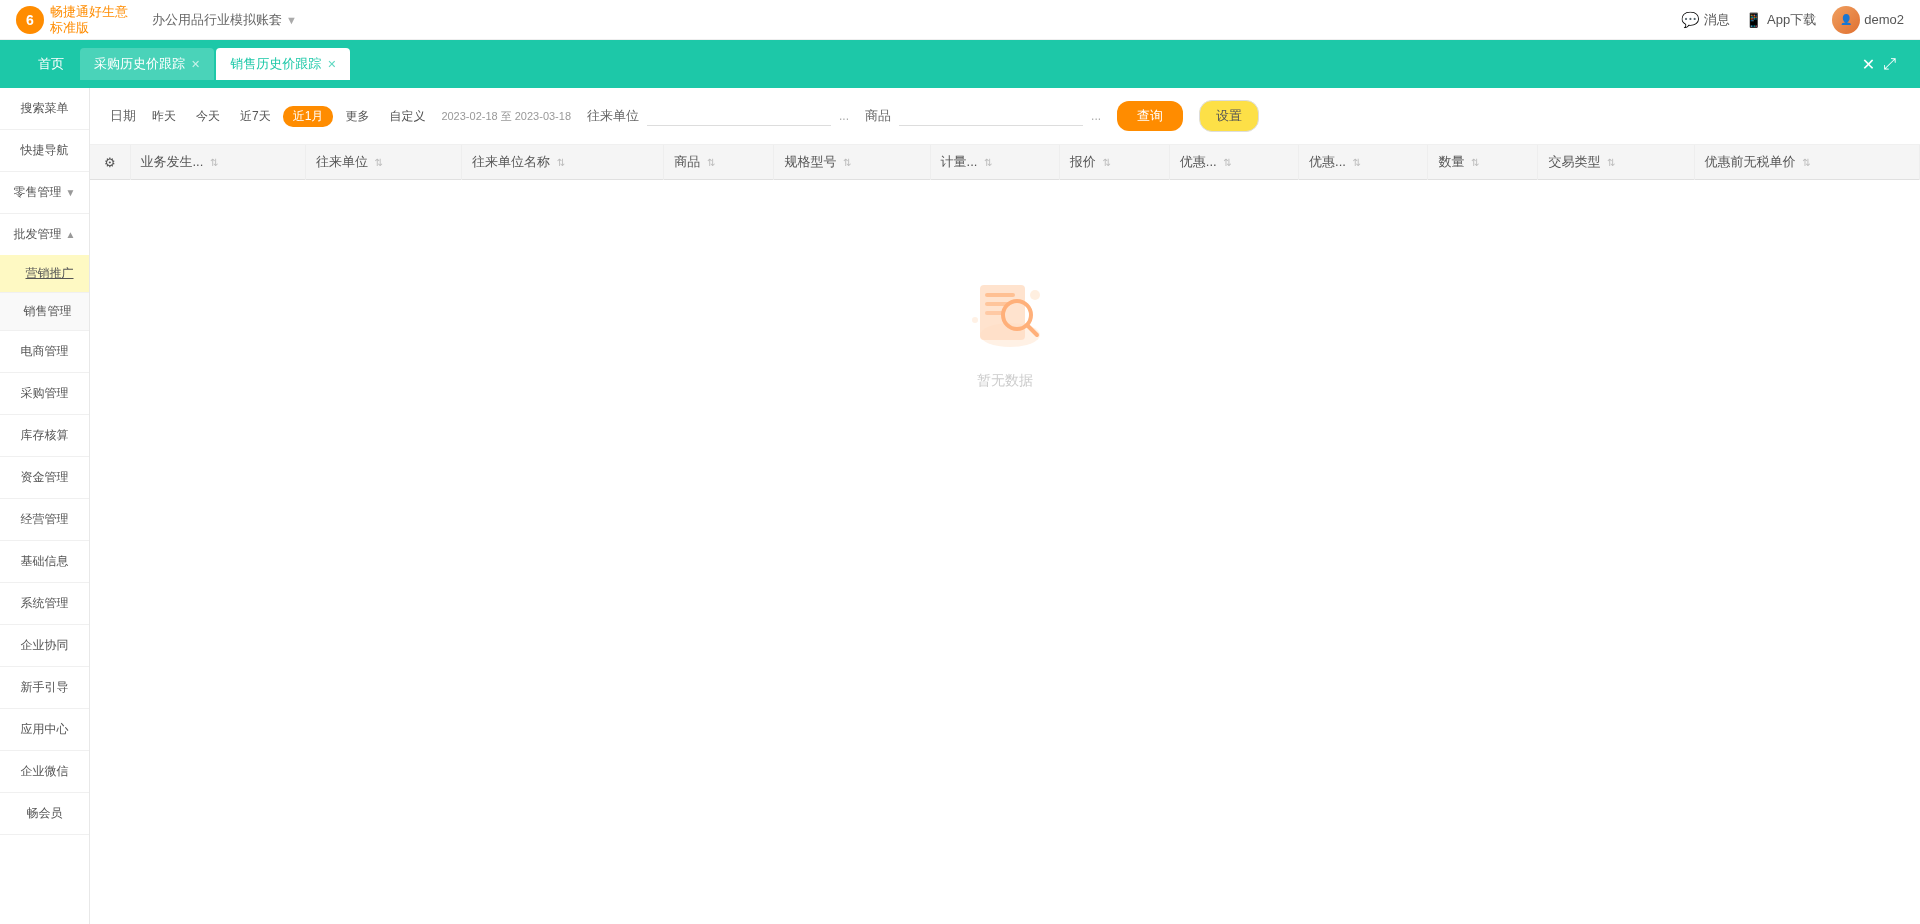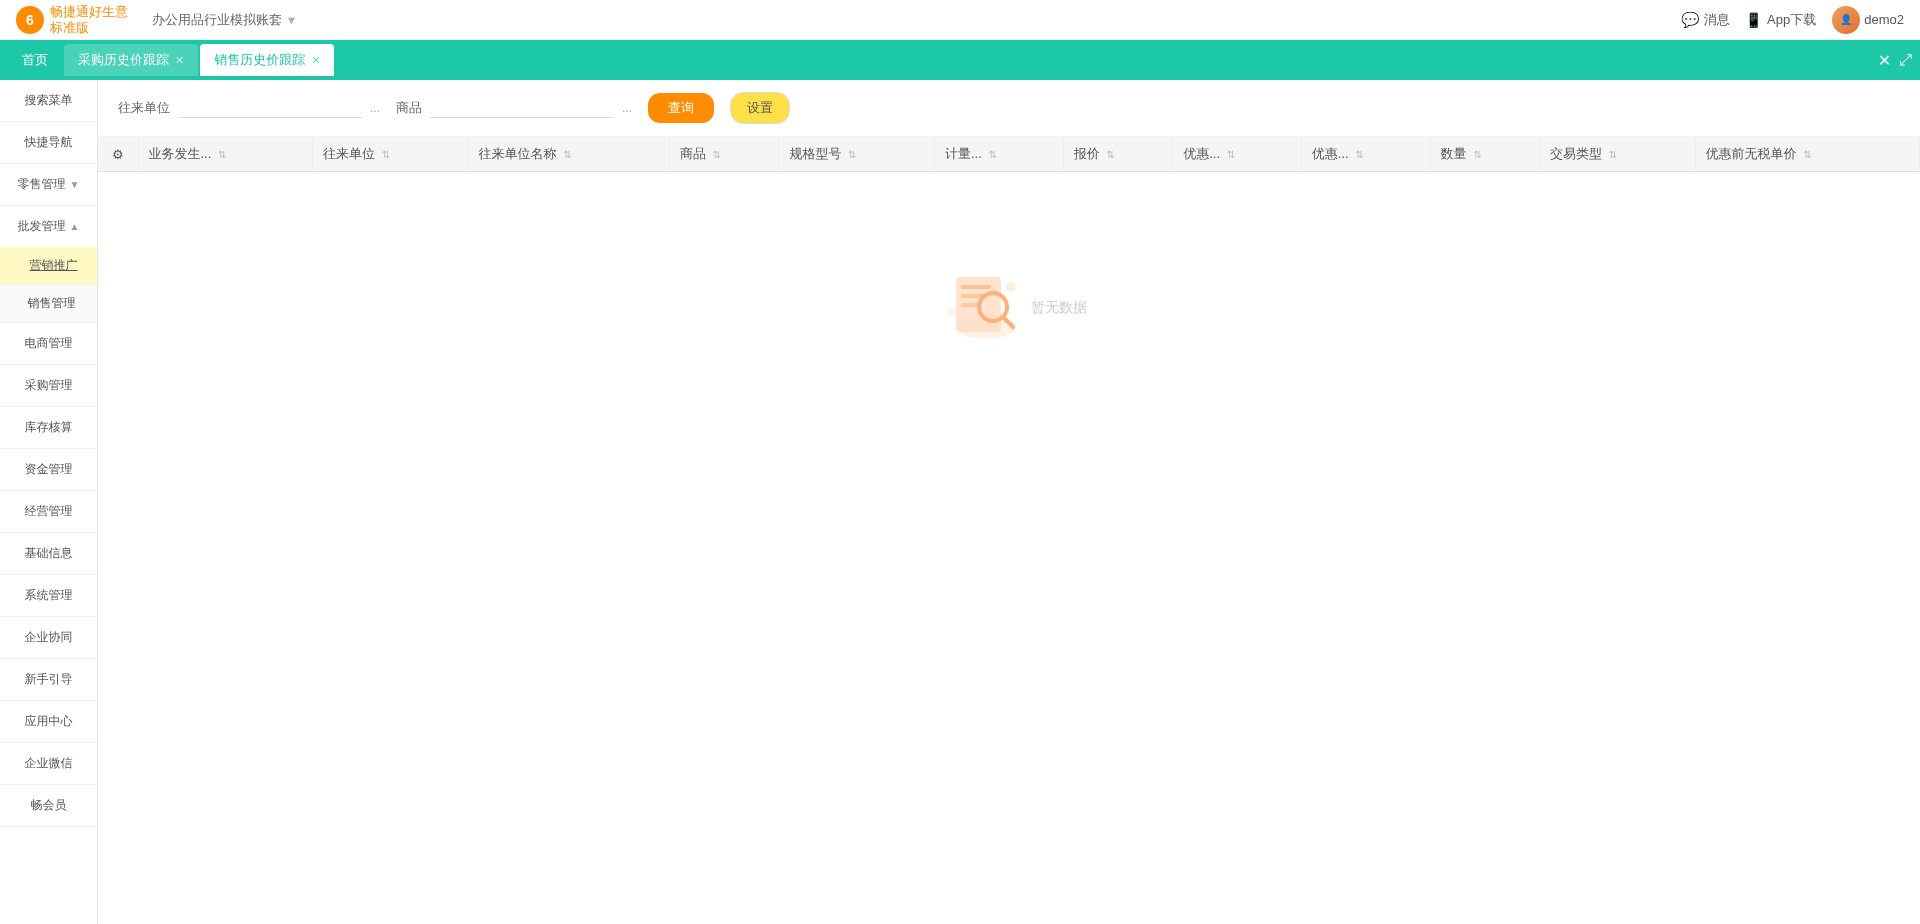--- a/index.html
+++ b/index.html
@@ -73,24 +73,24 @@
       display: flex;
       align-items: center;
       justify-content: center;
       color: white;
       font-size: 11px;
     }
 
     
     .tab-bar {
       background: #1dc8a8;
-      height: 40px;
-      display: flex;
-      align-items: center;
-      padding: 0 8px;
+      height: 48px;
+      display: flex;
+      align-items: center;
+      padding: 0 24px;
       flex-shrink: 0;
       gap: 2px;
     }
     .tab-item {
       height: 32px;
       display: flex;
       align-items: center;
       padding: 0 14px;
       border-radius: 4px 4px 0 0;
       cursor: pointer;
@@ -129,21 +129,21 @@
 
     
     .main-layout {
       display: flex;
       flex: 1;
       overflow: hidden;
     }
 
     
     .sidebar {
-      width: 98px;
+      width: 90px;
       background: #fff;
       border-right: 1px solid #e8e8e8;
       display: flex;
       flex-direction: column;
       overflow-y: auto;
       flex-shrink: 0;
     }
     .sidebar-item {
       padding: 12px 4px;
       text-align: center;
@@ -345,21 +345,21 @@
       margin-left: 3px;
     }
     .th-settings {
       width: 40px;
       text-align: center;
     }
 
     
     .empty-state {
       display: flex;
-      flex-direction: row;
+      flex-direction: column;
       align-items: center;
       justify-content: center;
       padding: 80px 20px;
       color: #bbb;
     }
     .empty-icon {
       width: 100px;
       height: 100px;
       margin-bottom: 12px;
     }
@@ -478,20 +478,32 @@
     <div class="sidebar-item">
       <span>畅会员</span>
     </div>
   </div>
 
   <div class="content-area">
     <div class="page-container">
 
 
       <div class="filter-row">
+        <div class="filter-group">
+          <span class="filter-label">日期</span>
+          <div class="date-btns">
+            <button class="date-btn">昨天</button>
+            <button class="date-btn">今天</button>
+            <button class="date-btn">近7天</button>
+            <button class="date-btn active">近1月</button>
+            <button class="date-btn">更多</button>
+            <button class="date-btn">自定义</button>
+          </div>
+          <span class="date-range-text">2023-02-18 至 2023-03-18</span>
+        </div>
 
         <div class="filter-input-group">
           <span class="filter-label">往来单位</span>
           <input class="filter-input" type="text" style="">
           <span class="filter-dots">...</span>
         </div>
 
         <div class="filter-input-group">
           <span class="filter-label">商品</span>
           <input class="filter-input" type="text" style="">

